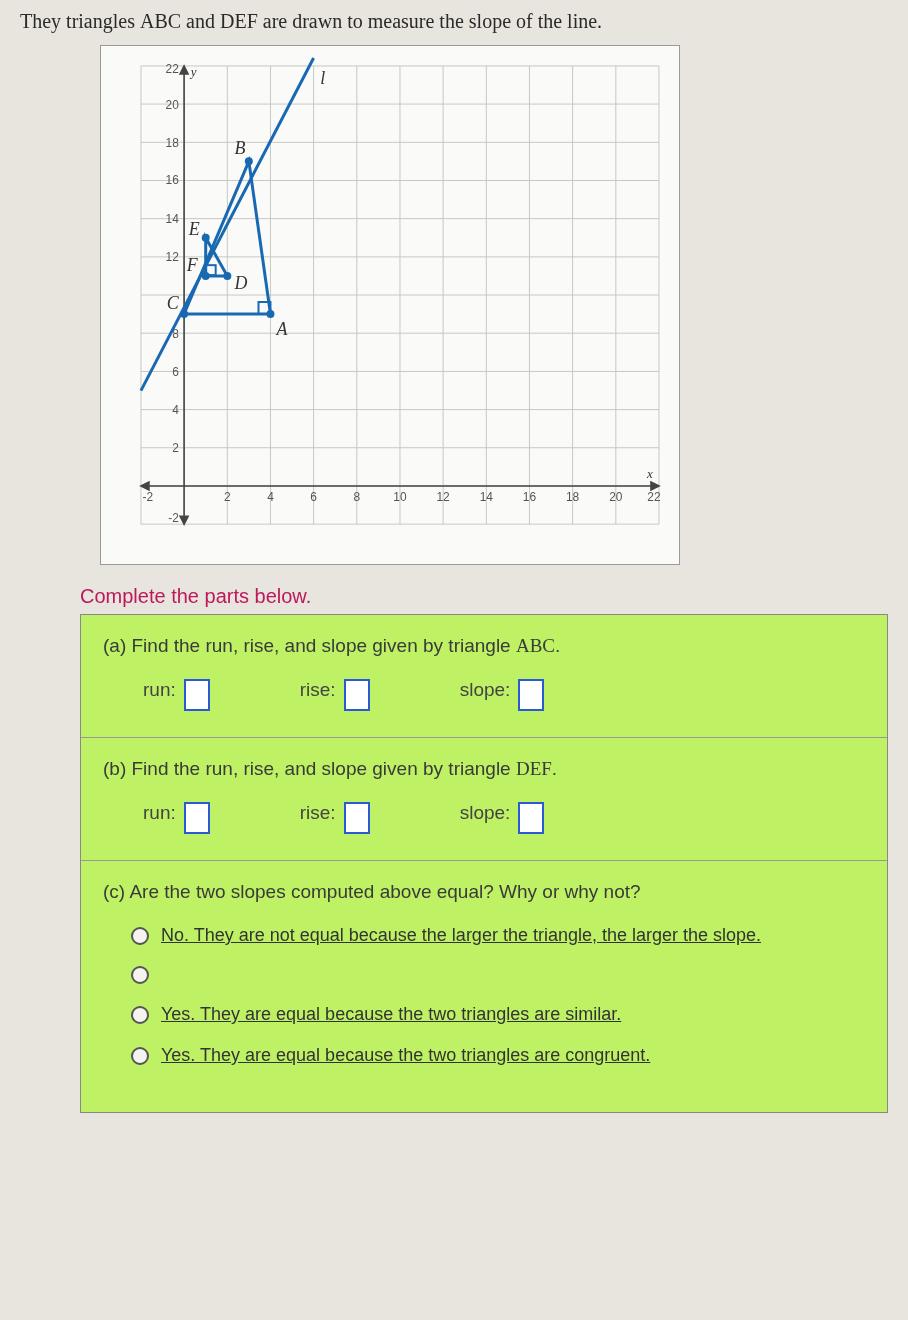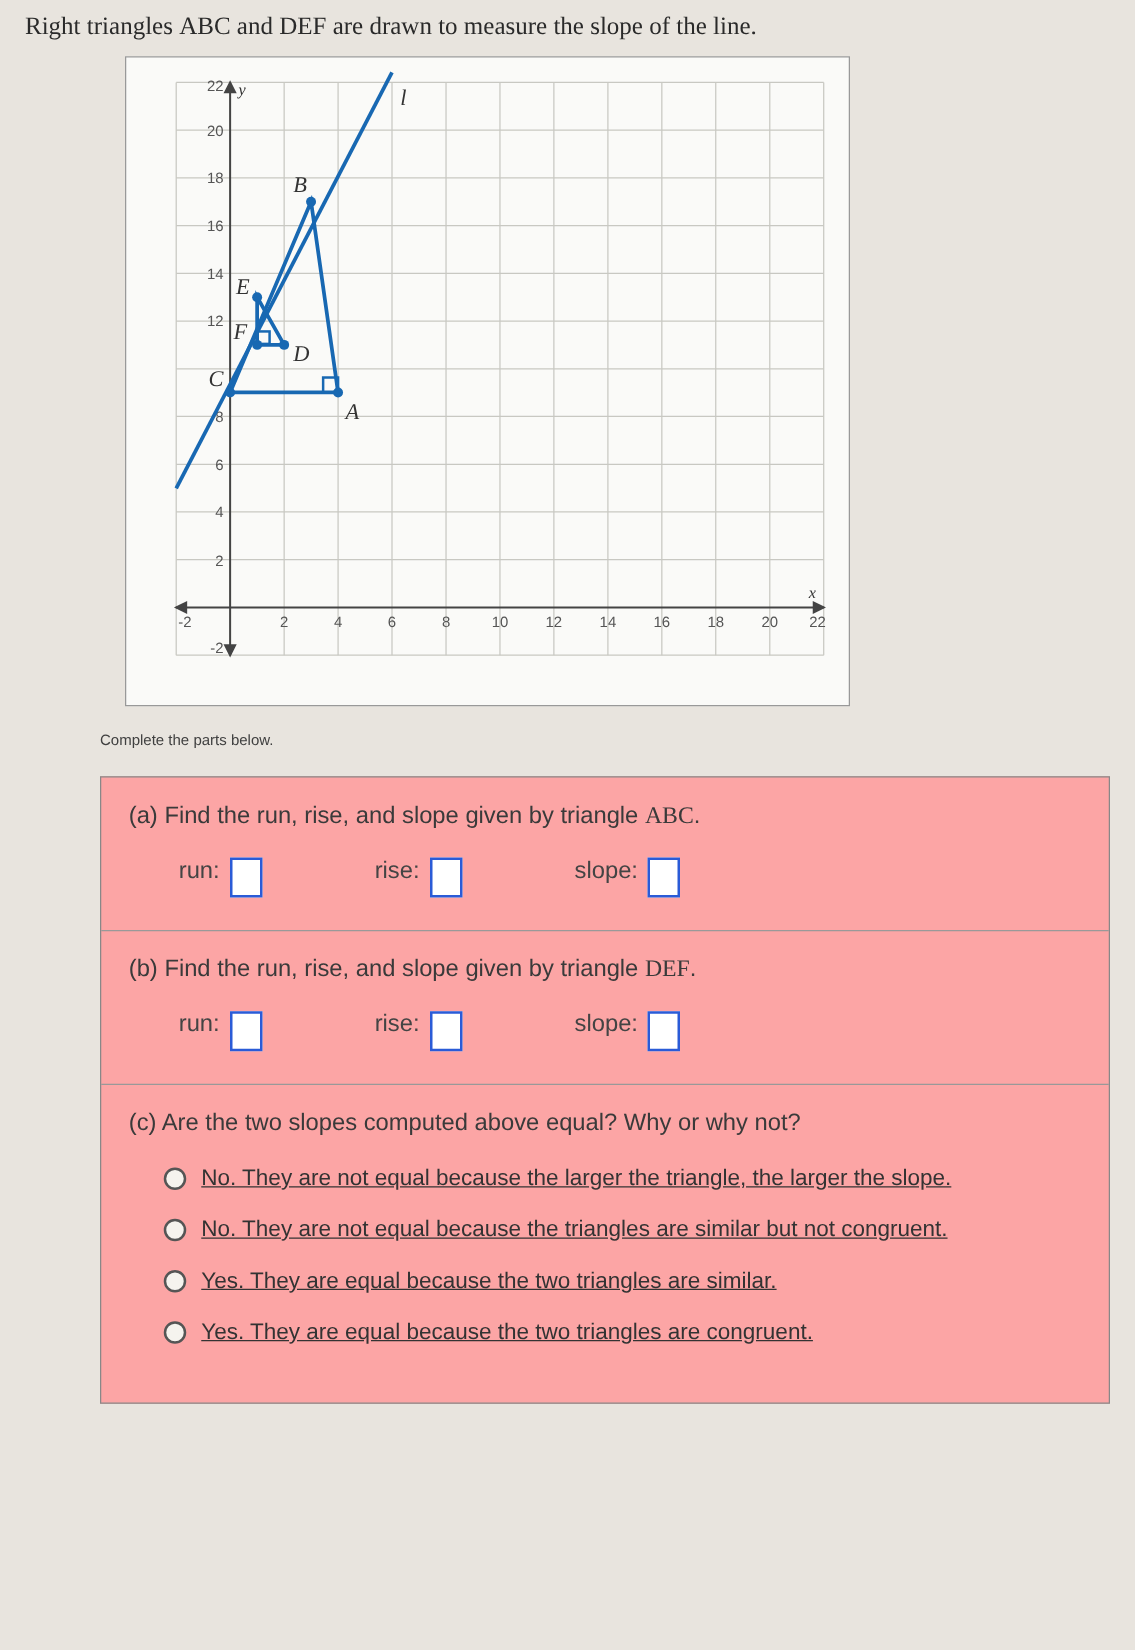--- a/index.html
+++ b/index.html
@@ -21,28 +21,28 @@
       border: 1px solid #999;
       width: 580px;
       height: 520px;
       margin-left: 80px;
       margin-bottom: 20px;
       position: relative;
     }
     .graph-svg { width: 100%; height: 100%; }
     .subtitle {
       font-family: Verdana, Arial, sans-serif;
-      font-size: 12px;
-      color: #404040;
-      margin: 20px 0 22px 60px;
+      font-size: 20px;
+      color: #be185d;
+      margin: 20px 0 6px 60px;
     }
     .parts {
       margin-left: 60px;
       border: 1px solid #888;
-      background: #fca5a5;
+      background: #bef264;
     }
     .part {
       padding: 20px 22px 26px 22px;
       border-bottom: 1px solid #999;
     }
     .part:last-child { border-bottom: none; }
     .part-heading {
       font-family: Verdana, Arial, sans-serif;
       font-size: 19px;
       color: #3a3a3a;
@@ -84,21 +84,21 @@
       border: 2px solid #555;
       border-radius: 50%;
       flex-shrink: 0;
       background: #f5f3ee;
     }
   </style>
 </head>
 <body>
 
 <div class="title">
-  <span>Right triangles </span><span class="italic-var">ABC</span><span> and </span><span class="italic-var">DEF</span><span> are drawn to measure the slope of the line.</span>
+  <span>They triangles </span><span class="italic-var">ABC</span><span> and </span><span class="italic-var">DEF</span><span> are drawn to measure the slope of the line.</span>
 </div>
 
 <div class="graph-container">
   <svg class="graph-svg" viewBox="0 0 580 520">
 
     <g>
       <rect x="40" y="20" width="520" height="460" fill="#fafaf8" stroke="none"></rect>
 
       <g stroke="#c8c8c2" stroke-width="1">
         <line x1="40" y1="20" x2="40" y2="480"></line>
@@ -249,21 +249,20 @@
 
   <div class="part">
     <div class="part-heading">(c) Are the two slopes computed above equal? Why or why not?</div>
     <div class="options">
       <div class="option">
         <span class="radio"></span>
         <span>No. They are not equal because the larger the triangle, the larger the slope.</span>
       </div>
       <div class="option">
         <span class="radio"></span>
-        <span>No. They are not equal because the triangles are similar but not congruent.</span>
       </div>
       <div class="option">
         <span class="radio"></span>
         <span>Yes. They are equal because the two triangles are similar.</span>
       </div>
       <div class="option">
         <span class="radio"></span>
         <span>Yes. They are equal because the two triangles are congruent.</span>
       </div>
     </div>

